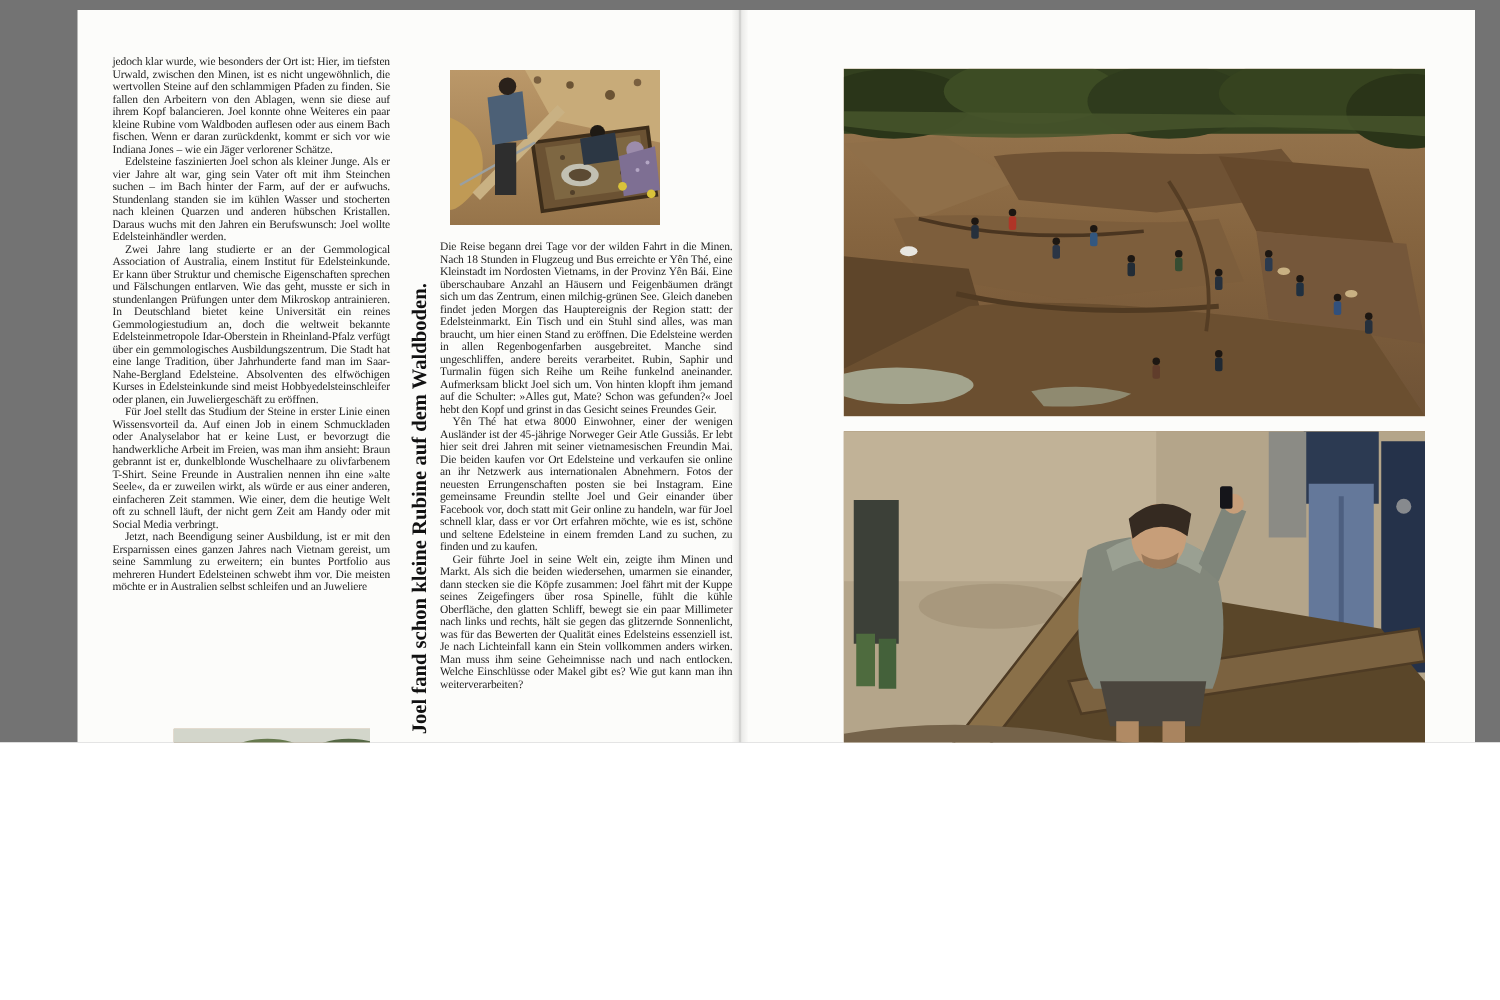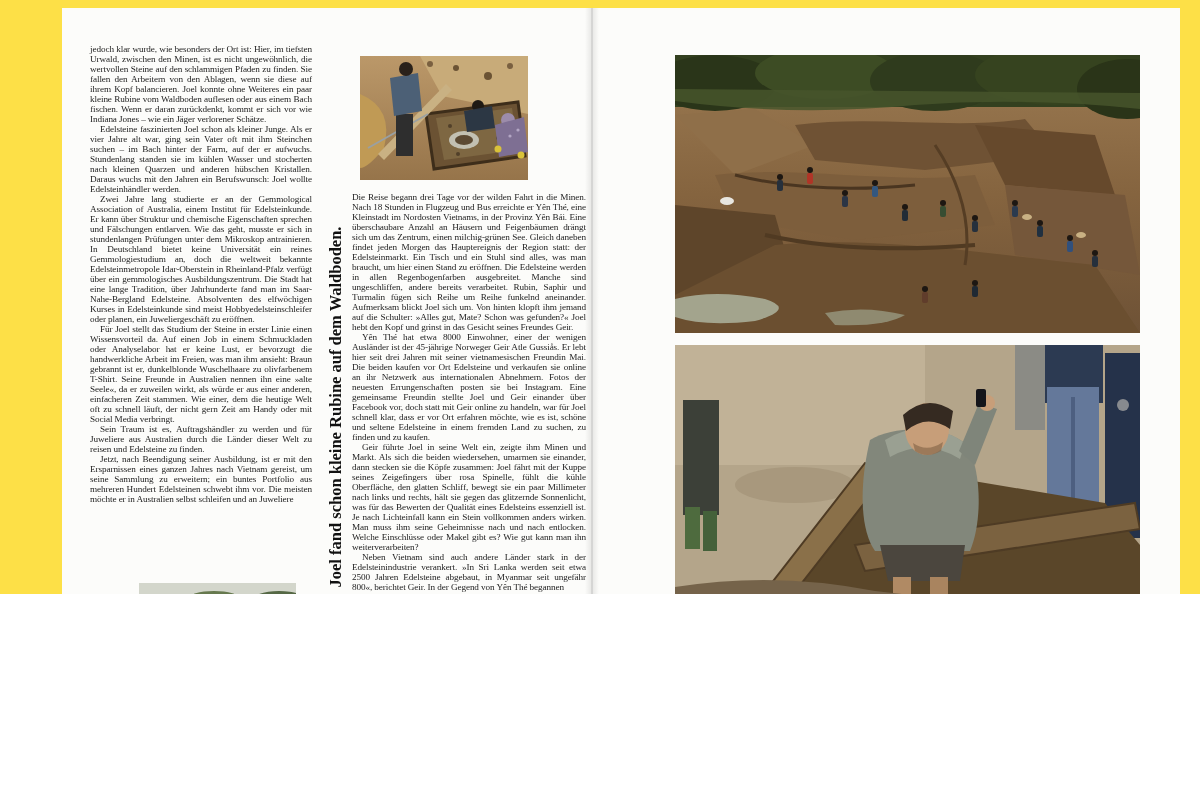--- a/index.html
+++ b/index.html
@@ -1,18 +1,18 @@
 <!DOCTYPE html>
 <html lang="de"><head>
 <meta charset="utf-8">
 <style>
   html,body { margin:0; padding:0; }
   .canvas {
     position:relative; width:1200px; height:594px;
-    background:#fde047; overflow:hidden;
+    background:#737373; overflow:hidden;
     font-family:"Liberation Serif", serif;
   }
   .spread { position:absolute; left:62px; top:8px; width:1118px; height:784px; background:#fcfcfa; }
   .gutter { position:absolute; left:585px; top:8px; width:14px; height:784px;
     background:linear-gradient(90deg, rgba(0,0,0,0) 0%, rgba(0,0,0,0.07) 40%, rgba(0,0,0,0.20) 50%, rgba(0,0,0,0.07) 60%, rgba(0,0,0,0) 100%); }
 
   .body-col { position:absolute; text-align:justify; font-size:9.2px; line-height:10px;
     color:#1d1d1d; letter-spacing:-0.1px; hyphens:auto; }
   .body-col p { margin:0; }
   .body-col p + p { text-indent:10px;font-family:Liberation Serif, serif; }
@@ -47,29 +47,27 @@
 
 <div class="canvas">
   <div class="spread"></div>
   <div class="gutter"></div>
 
   <div class="body-col" id="col1" lang="de">
       <p>jedoch klar wurde, wie besonders der Ort ist: Hier, im tiefsten Urwald, zwischen den Minen, ist es nicht ungewöhnlich, die wertvollen Steine auf den schlammigen Pfaden zu finden. Sie fallen den Arbeitern von den Ablagen, wenn sie diese auf ihrem Kopf balancieren. Joel konnte ohne Weiteres ein paar kleine Rubine vom Waldboden auflesen oder aus einem Bach fischen. Wenn er daran zurückdenkt, kommt er sich vor wie Indiana Jones – wie ein Jäger verlorener Schätze.</p>
       <p>Edelsteine faszinierten Joel schon als kleiner Junge. Als er vier Jahre alt war, ging sein Vater oft mit ihm Steinchen suchen – im Bach hinter der Farm, auf der er aufwuchs. Stundenlang standen sie im kühlen Wasser und stocherten nach kleinen Quarzen und anderen hübschen Kristallen. Daraus wuchs mit den Jahren ein Berufswunsch: Joel wollte Edelsteinhändler werden.</p>
       <p>Zwei Jahre lang studierte er an der Gemmological Association of Australia, einem Institut für Edelsteinkunde. Er kann über Struktur und chemische Eigenschaften sprechen und Fälschungen entlarven. Wie das geht, musste er sich in stundenlangen Prüfungen unter dem Mikroskop antrainieren. In Deutschland bietet keine Universität ein reines Gemmologiestudium an, doch die weltweit bekannte Edelsteinmetropole Idar-Oberstein in Rheinland-Pfalz verfügt über ein gemmologisches Ausbildungszentrum. Die Stadt hat eine lange Tradition, über Jahrhunderte fand man im Saar-Nahe-Bergland Edelsteine. Absolventen des elfwöchigen Kurses in Edelsteinkunde sind meist Hobbyedelsteinschleifer oder planen, ein Juweliergeschäft zu eröffnen.</p>
       <p>Für Joel stellt das Studium der Steine in erster Linie einen Wissensvorteil da. Auf einen Job in einem Schmuckladen oder Analyselabor hat er keine Lust, er bevorzugt die handwerkliche Arbeit im Freien, was man ihm ansieht: Braun gebrannt ist er, dunkelblonde Wuschelhaare zu olivfarbenem T-Shirt. Seine Freunde in Australien nennen ihn eine »alte Seele«, da er zuweilen wirkt, als würde er aus einer anderen, einfacheren Zeit stammen. Wie einer, dem die heutige Welt oft zu schnell läuft, der nicht gern Zeit am Handy oder mit Social Media verbringt.</p>
-      <p>Sein Traum ist es, Auftragshändler zu werden und für Juweliere aus Australien durch die Länder dieser Welt zu reisen und Edelsteine zu finden.</p>
       <p>Jetzt, nach Beendigung seiner Ausbildung, ist er mit den Ersparnissen eines ganzen Jahres nach Vietnam gereist, um seine Sammlung zu erweitern; ein buntes Portfolio aus mehreren Hundert Edelsteinen schwebt ihm vor. Die meisten möchte er in Australien selbst schleifen und an Juweliere</p>
     </div>
 
   <div class="body-col" id="col2" lang="de">
       <p>Die Reise begann drei Tage vor der wilden Fahrt in die Minen. Nach 18 Stunden in Flugzeug und Bus erreichte er Yên Thé, eine Kleinstadt im Nordosten Vietnams, in der Provinz Yên Bái. Eine überschaubare Anzahl an Häusern und Feigenbäumen drängt sich um das Zentrum, einen milchig-grünen See. Gleich daneben findet jeden Morgen das Hauptereignis der Region statt: der Edelsteinmarkt. Ein Tisch und ein Stuhl sind alles, was man braucht, um hier einen Stand zu eröffnen. Die Edelsteine werden in allen Regenbogenfarben ausgebreitet. Manche sind ungeschliffen, andere bereits verarbeitet. Rubin, Saphir und Turmalin fügen sich Reihe um Reihe funkelnd aneinander. Aufmerksam blickt Joel sich um. Von hinten klopft ihm jemand auf die Schulter: »Alles gut, Mate? Schon was gefunden?« Joel hebt den Kopf und grinst in das Gesicht seines Freundes Geir.</p>
       <p>Yên Thé hat etwa 8000 Einwohner, einer der wenigen Ausländer ist der 45-jährige Norweger Geir Atle Gussiås. Er lebt hier seit drei Jahren mit seiner vietnamesischen Freundin Mai. Die beiden kaufen vor Ort Edelsteine und verkaufen sie online an ihr Netzwerk aus internationalen Abnehmern. Fotos der neuesten Errungenschaften posten sie bei Instagram. Eine gemeinsame Freundin stellte Joel und Geir einander über Facebook vor, doch statt mit Geir online zu handeln, war für Joel schnell klar, dass er vor Ort erfahren möchte, wie es ist, schöne und seltene Edelsteine in einem fremden Land zu suchen, zu finden und zu kaufen.</p>
       <p>Geir führte Joel in seine Welt ein, zeigte ihm Minen und Markt. Als sich die beiden wiedersehen, umarmen sie einander, dann stecken sie die Köpfe zusammen: Joel fährt mit der Kuppe seines Zeigefingers über rosa Spinelle, fühlt die kühle Oberfläche, den glatten Schliff, bewegt sie ein paar Millimeter nach links und rechts, hält sie gegen das glitzernde Sonnenlicht, was für das Bewerten der Qualität eines Edelsteins essenziell ist. Je nach Lichteinfall kann ein Stein vollkommen anders wirken. Man muss ihm seine Geheimnisse nach und nach entlocken. Welche Einschlüsse oder Makel gibt es? Wie gut kann man ihn weiterverarbeiten?</p>
-      <p>Neben Vietnam sind auch andere Länder stark in der Edelsteinindustrie verankert. »In Sri Lanka werden seit etwa 2500 Jahren Edelsteine abgebaut, in Myanmar seit ungefähr 800«, berichtet Geir. In der Gegend von Yên Thé begannen</p>
     </div>
 
   <div class="pull-quote">Joel fand schon kleine Rubine auf dem Waldboden.</div>
 
   <figure class="photo" id="photo-mine-workers" title="Arbeiter waschen und sortieren Kies in einer Holzrinne in der Edelsteinmine">
     <svg viewBox="0 0 168 124" preserveAspectRatio="none">
       <defs>
         <linearGradient id="mudA" x1="0" y1="0" x2="0" y2="1">
           <stop offset="0" stop-color="#bb9869"></stop>
             <stop offset="1" stop-color="#96744a"></stop>

